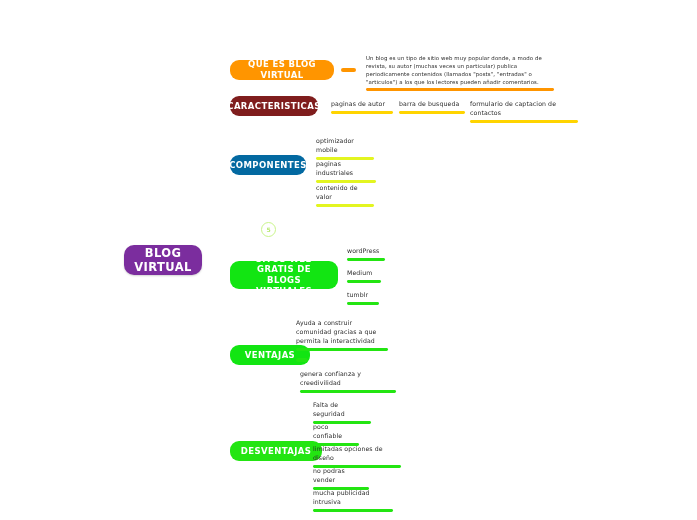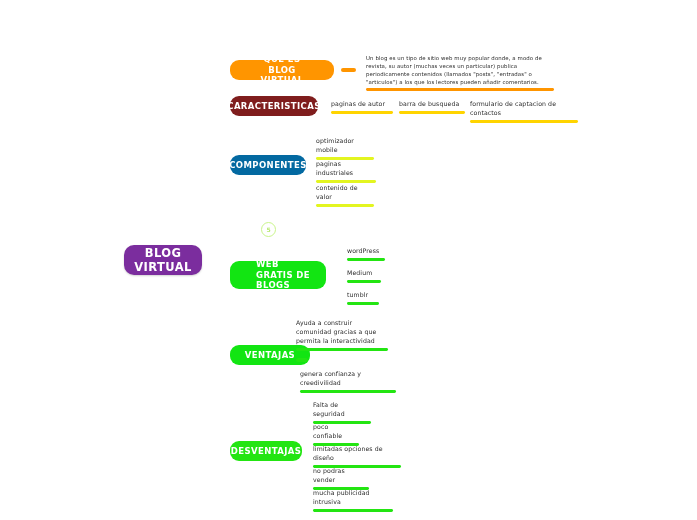--- a/index.html
+++ b/index.html
@@ -20,21 +20,21 @@
     box-sizing: border-box;
     border-radius: 9px;
     color: #ffffff;
     font-weight: bold;
     letter-spacing: 0.4px;
     display: flex;
     align-items: center;
     justify-content: center;
     text-align: center;
     line-height: 1.25;
-    padding: 4px 26px;
+    padding: 4px 17px;
   }
   .root {
     font-size: 11.5px;
     background: #7b2d9e;
     border-radius: 10px;
     box-shadow: 0 1px 2px rgba(0,0,0,0.18);
   }
   .branch { font-size: 8.5px; }
   .b-orange  { background: #ff9500; }
   .b-gold    { background: #7f1d1d; }
@@ -129,21 +129,21 @@
   </div>
   <div class="leaf" style="left:316px; top:184px; width:58px;">
     <span>contenido de valor</span>
     <span class="bar bar-chart"></span>
   </div>
 
   <div class="badge" style="left:261px; top:222px;">
     <span>5</span>
   </div>
 
-  <div class="node branch b-green2" style="left:230px; top:261px; width:96px; height:28px; justify-content:flex-start; text-align:left;">
+  <div class="node branch b-green2" style="left:230px; top:261px; width:108px; height:28px; justify-content:flex-start; text-align:center;">
     <span>SITOS WEB GRATIS DE BLOGS VIRTUALES</span>
   </div>
   <div class="leaf" style="left:347px; top:247px; width:38px;">
     <span>wordPress</span>
     <span class="bar bar-green"></span>
   </div>
   <div class="leaf" style="left:347px; top:269px; width:34px;">
     <span>Medium</span>
     <span class="bar bar-green"></span>
   </div>
@@ -158,21 +158,21 @@
   <div class="leaf" style="left:296px; top:319px; width:92px;">
     <span>Ayuda a construir comunidad gracias a que permita la interactividad</span>
     <span class="bar bar-green"></span>
   </div>
   <div class="dash bar-green" style="left:296px; top:358px; width:12px;"></div>
   <div class="leaf" style="left:300px; top:370px; width:96px;">
     <span>genera confianza y creedivilidad</span>
     <span class="bar bar-green"></span>
   </div>
 
-  <div class="node branch b-green" style="left:230px; top:441px; width:72px; height:20px;">
+  <div class="node branch b-green" style="left:230px; top:441px; width:92px; height:20px;">
     <span>DESVENTAJAS</span>
   </div>
   <div class="leaf" style="left:313px; top:401px; width:58px;">
     <span>Falta de seguridad</span>
     <span class="bar bar-green"></span>
   </div>
   <div class="leaf" style="left:313px; top:423px; width:46px;">
     <span>poco confiable</span>
     <span class="bar bar-green"></span>
   </div>

